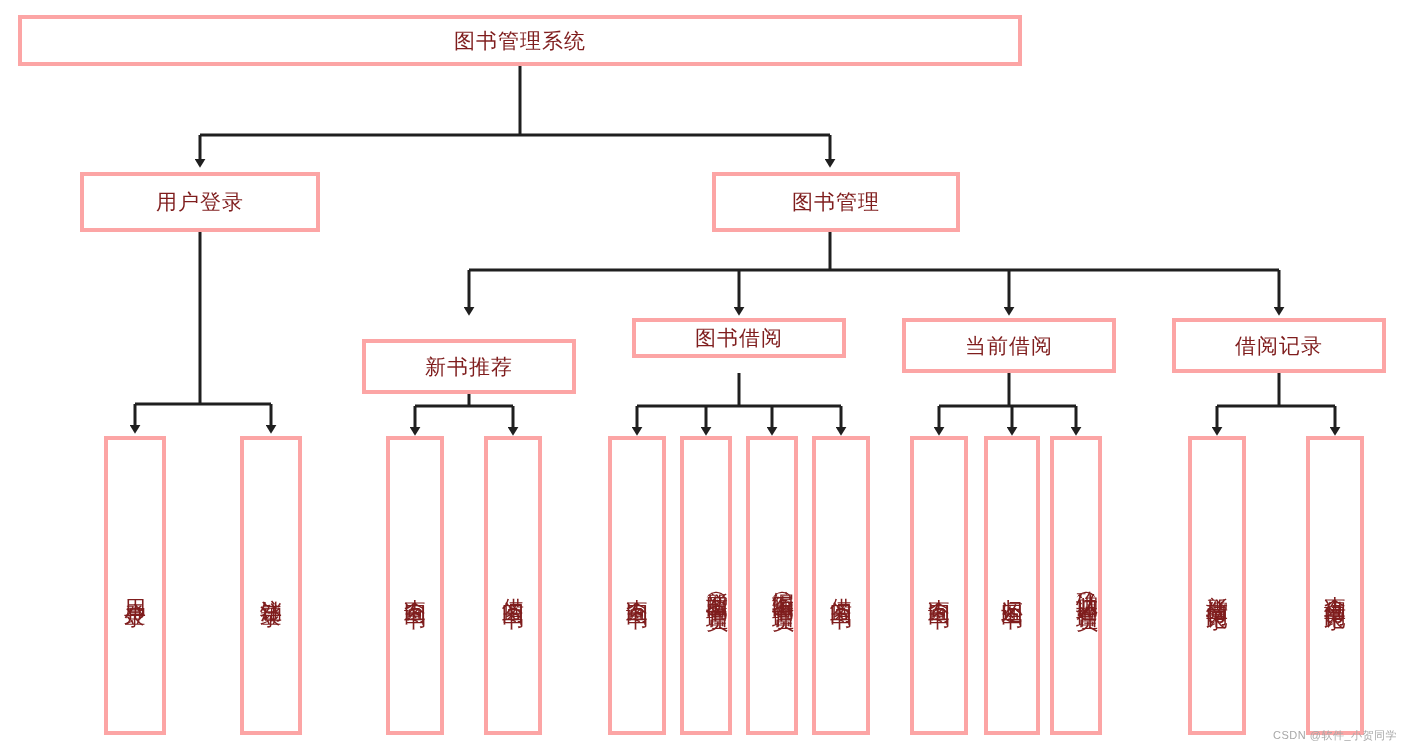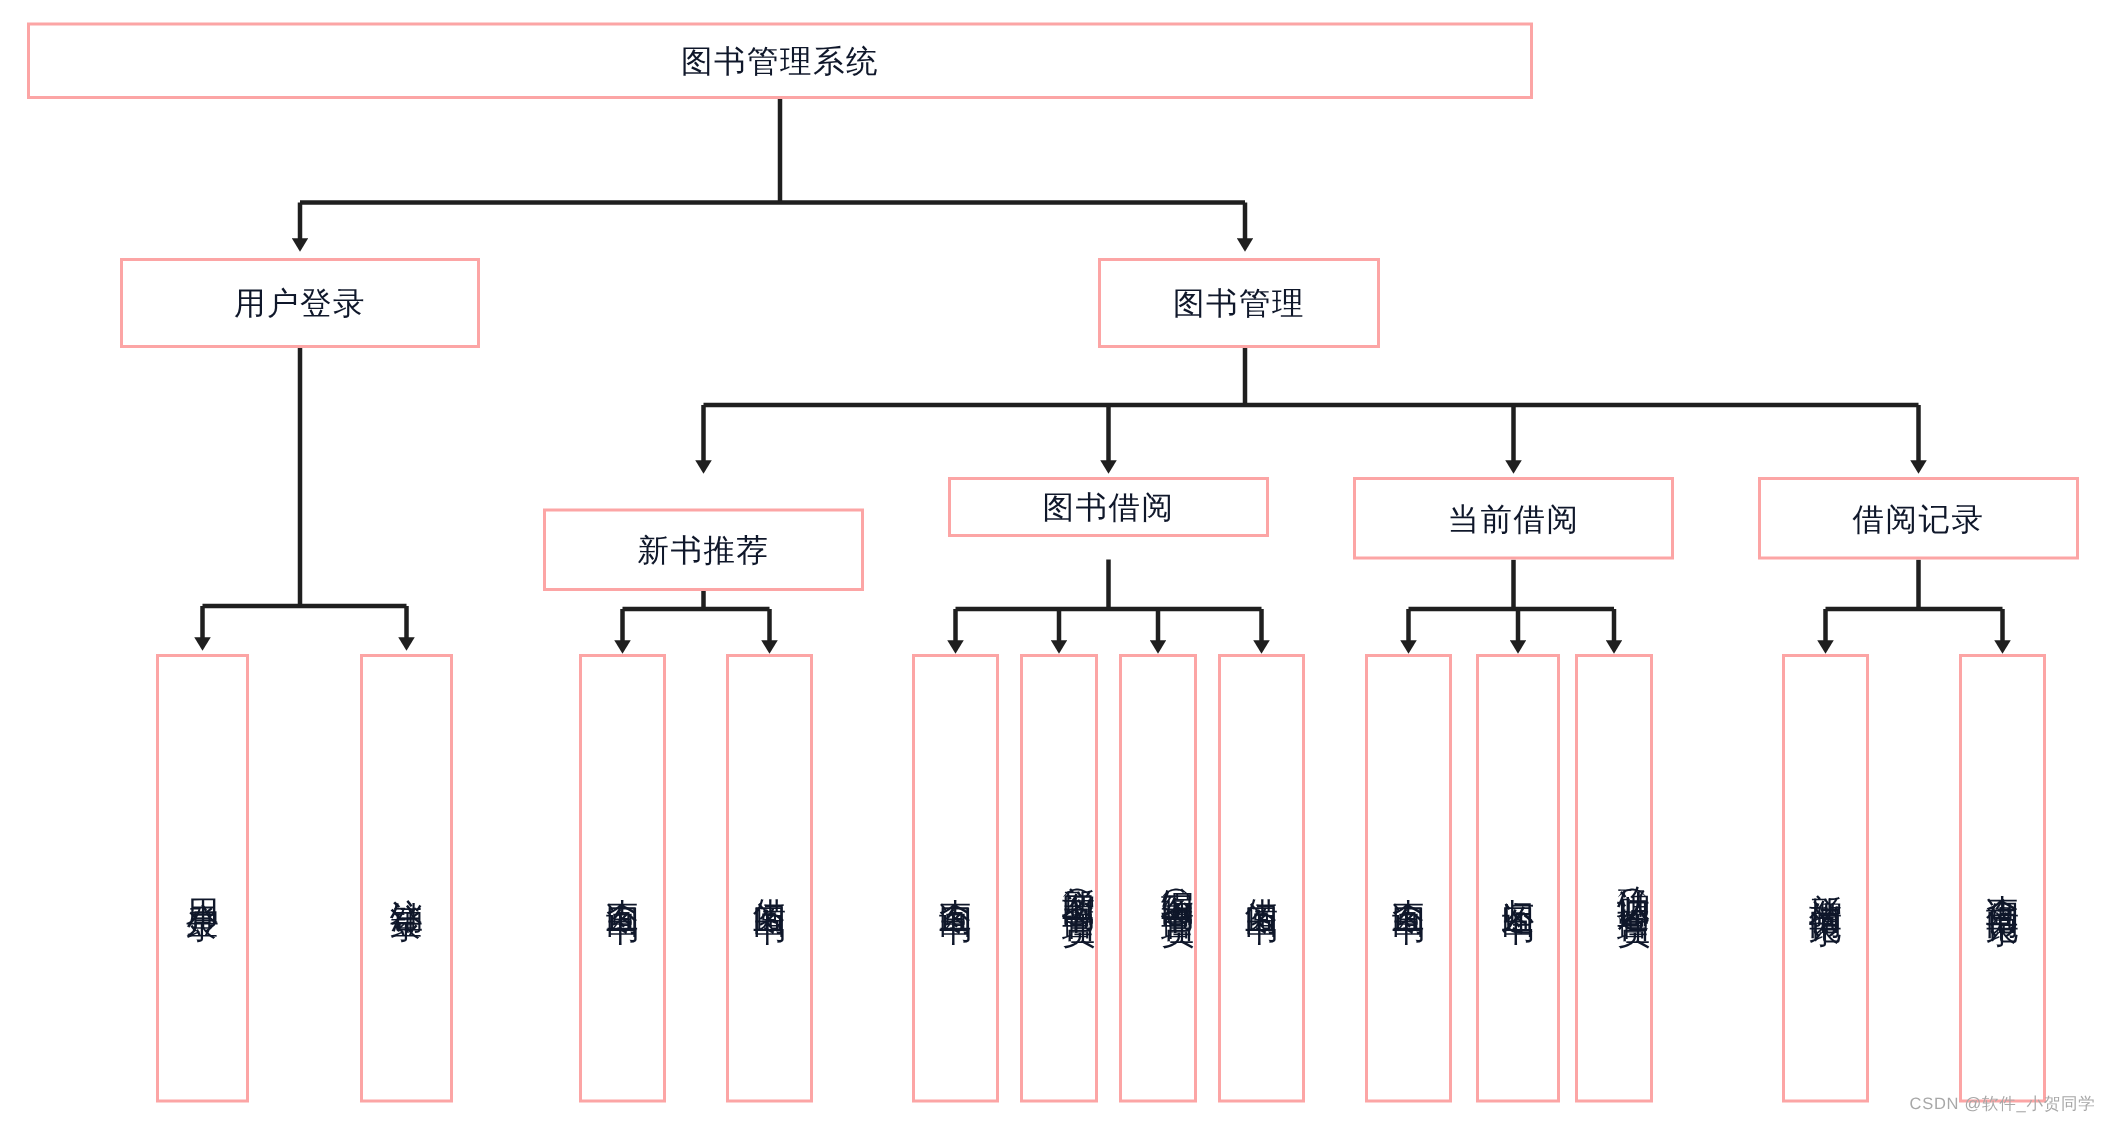--- a/index.html
+++ b/index.html
@@ -21,26 +21,26 @@
     position: absolute;
     left: 0;
     top: 0;
     width: 1405px;
     height: 747px;
     pointer-events: none;
   }
   .node {
     position: absolute;
     box-sizing: border-box;
-    border: 2px solid #fca5a5;
+    border: 4px solid #fca5a5;
     background: #ffffff;
     display: flex;
     align-items: center;
     justify-content: center;
-    color: #0f172a;
+    color: #7f1d1d;
     z-index: 2;
   }
   .node.horiz {
     font-size: 21px;
     letter-spacing: 1px;
   }
   .node.vert {
     writing-mode: vertical-rl;
     text-orientation: upright;
     font-size: 22px;
@@ -130,21 +130,21 @@
       <path d="M1279,373 L1279,406"></path>
       <path d="M1217,406 L1335,406"></path>
       <path d="M1217,406 L1217,428" marker-end="url(#arrow)"></path>
       <path d="M1335,406 L1335,428" marker-end="url(#arrow)"></path>
     </g>
   </svg>
 
   <div class="node horiz" style="left:18px; top:15px; width:1004px; height:51px;">图书管理系统</div>
 
   <div class="node horiz" style="left:80px; top:172px; width:240px; height:60px;">用户登录</div>
-  <div class="node horiz" style="left:732px; top:172px; width:188px; height:60px;">图书管理</div>
+  <div class="node horiz" style="left:712px; top:172px; width:248px; height:60px;">图书管理</div>
 
   <div class="node horiz" style="left:362px; top:318px; width:214px; height:55px;margin-top:21px;">新书推荐</div>
   <div class="node horiz" style="left:632px; top:318px; width:214px; height:40px;">图书借阅</div>
   <div class="node horiz" style="left:902px; top:318px; width:214px; height:55px;">当前借阅</div>
   <div class="node horiz" style="left:1172px; top:318px; width:214px; height:55px;">借阅记录</div>
 
   <div class="node vert mid" style="left:104px; top:436px; width:62px; height:299px;">用户登录</div>
   <div class="node vert mid" style="left:240px; top:436px; width:62px; height:299px;">注销登录</div>
 
   <div class="node vert mid" style="left:386px; top:436px; width:58px; height:299px;">查询图书</div>

